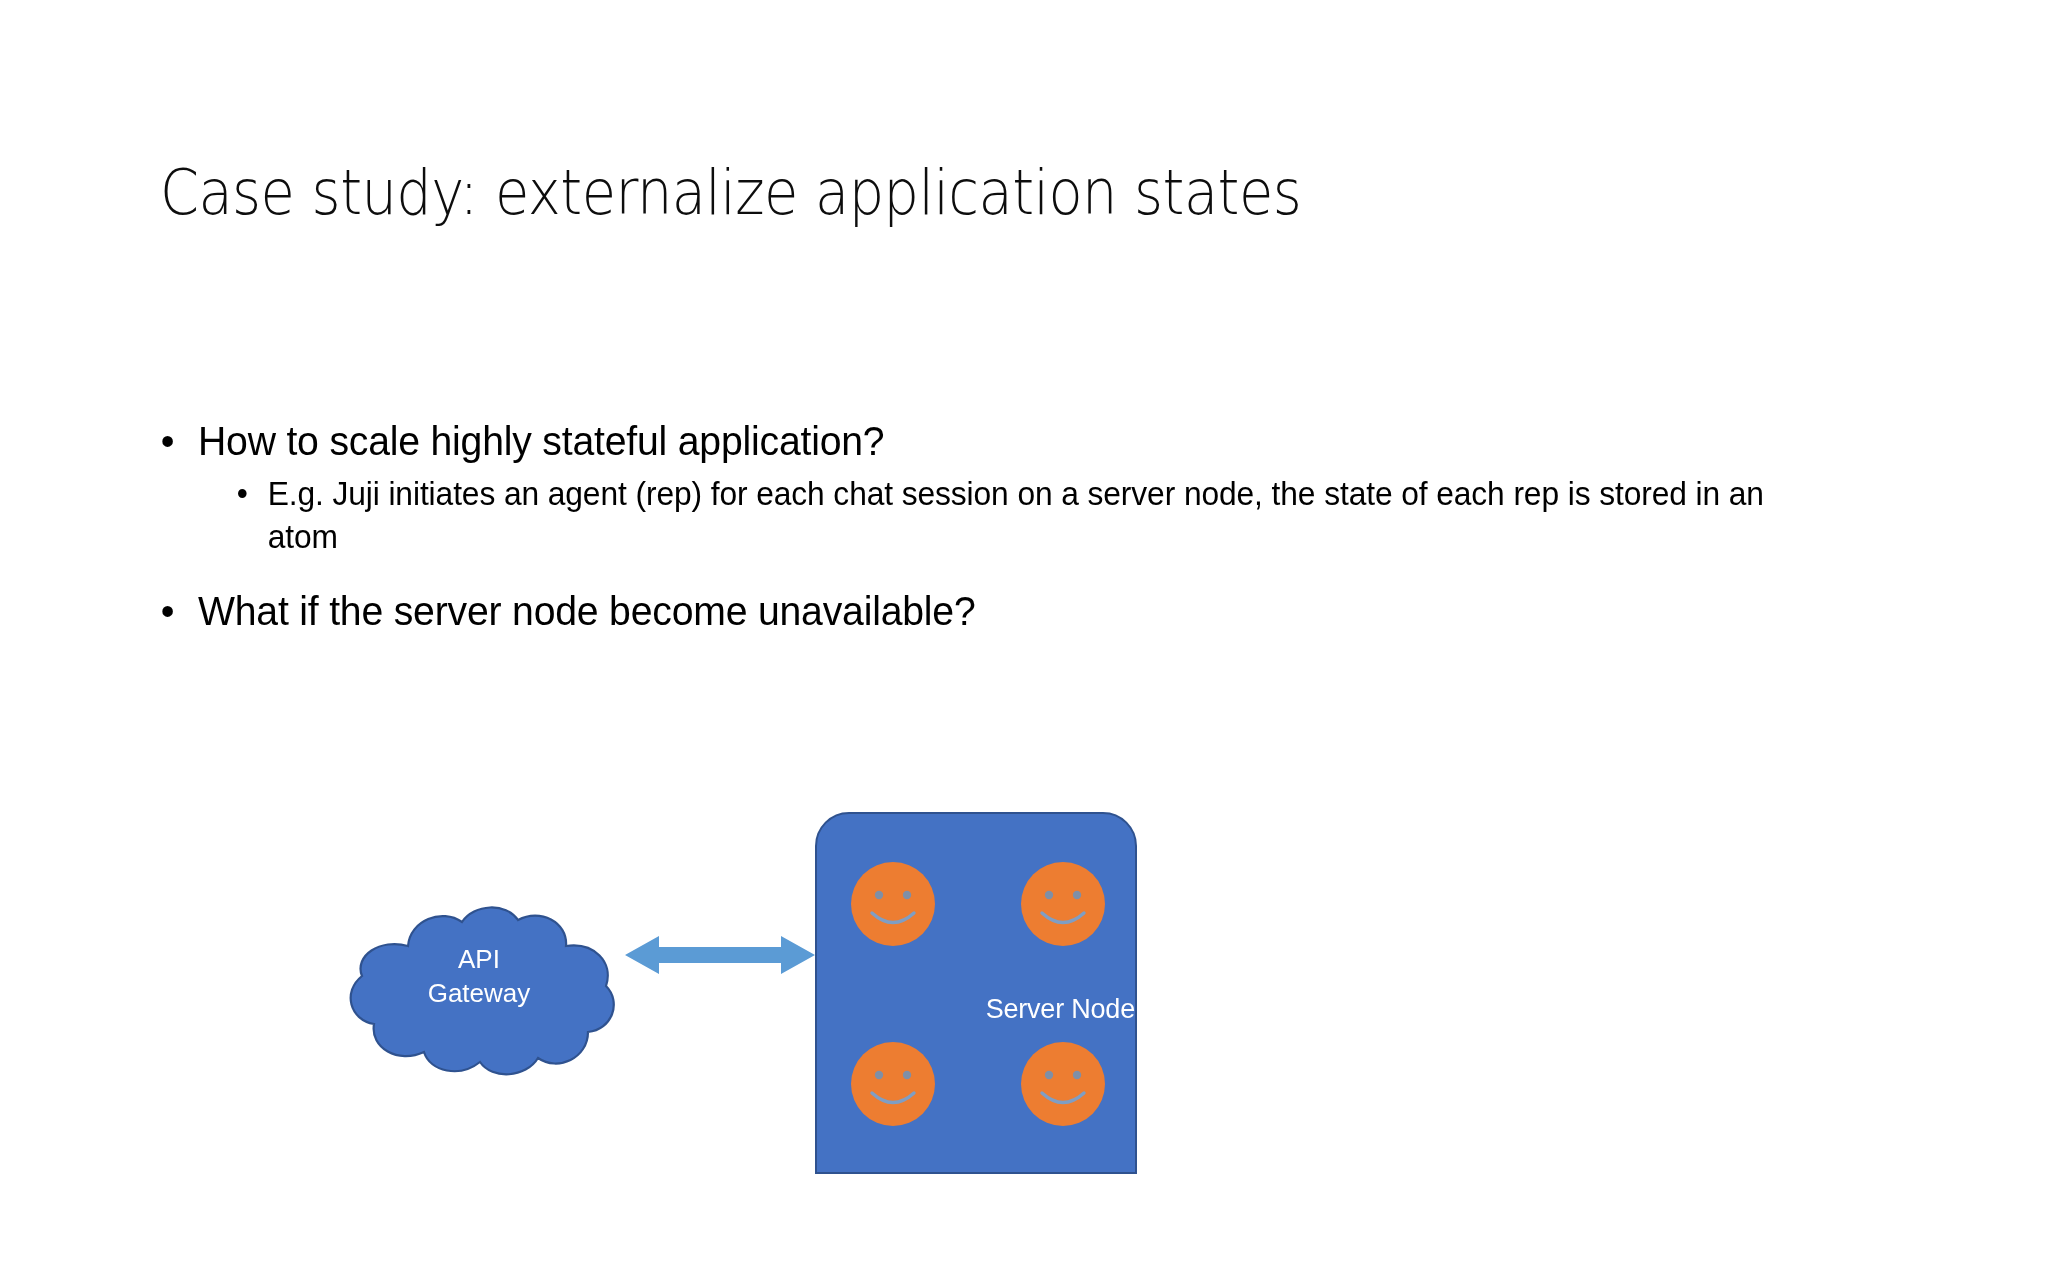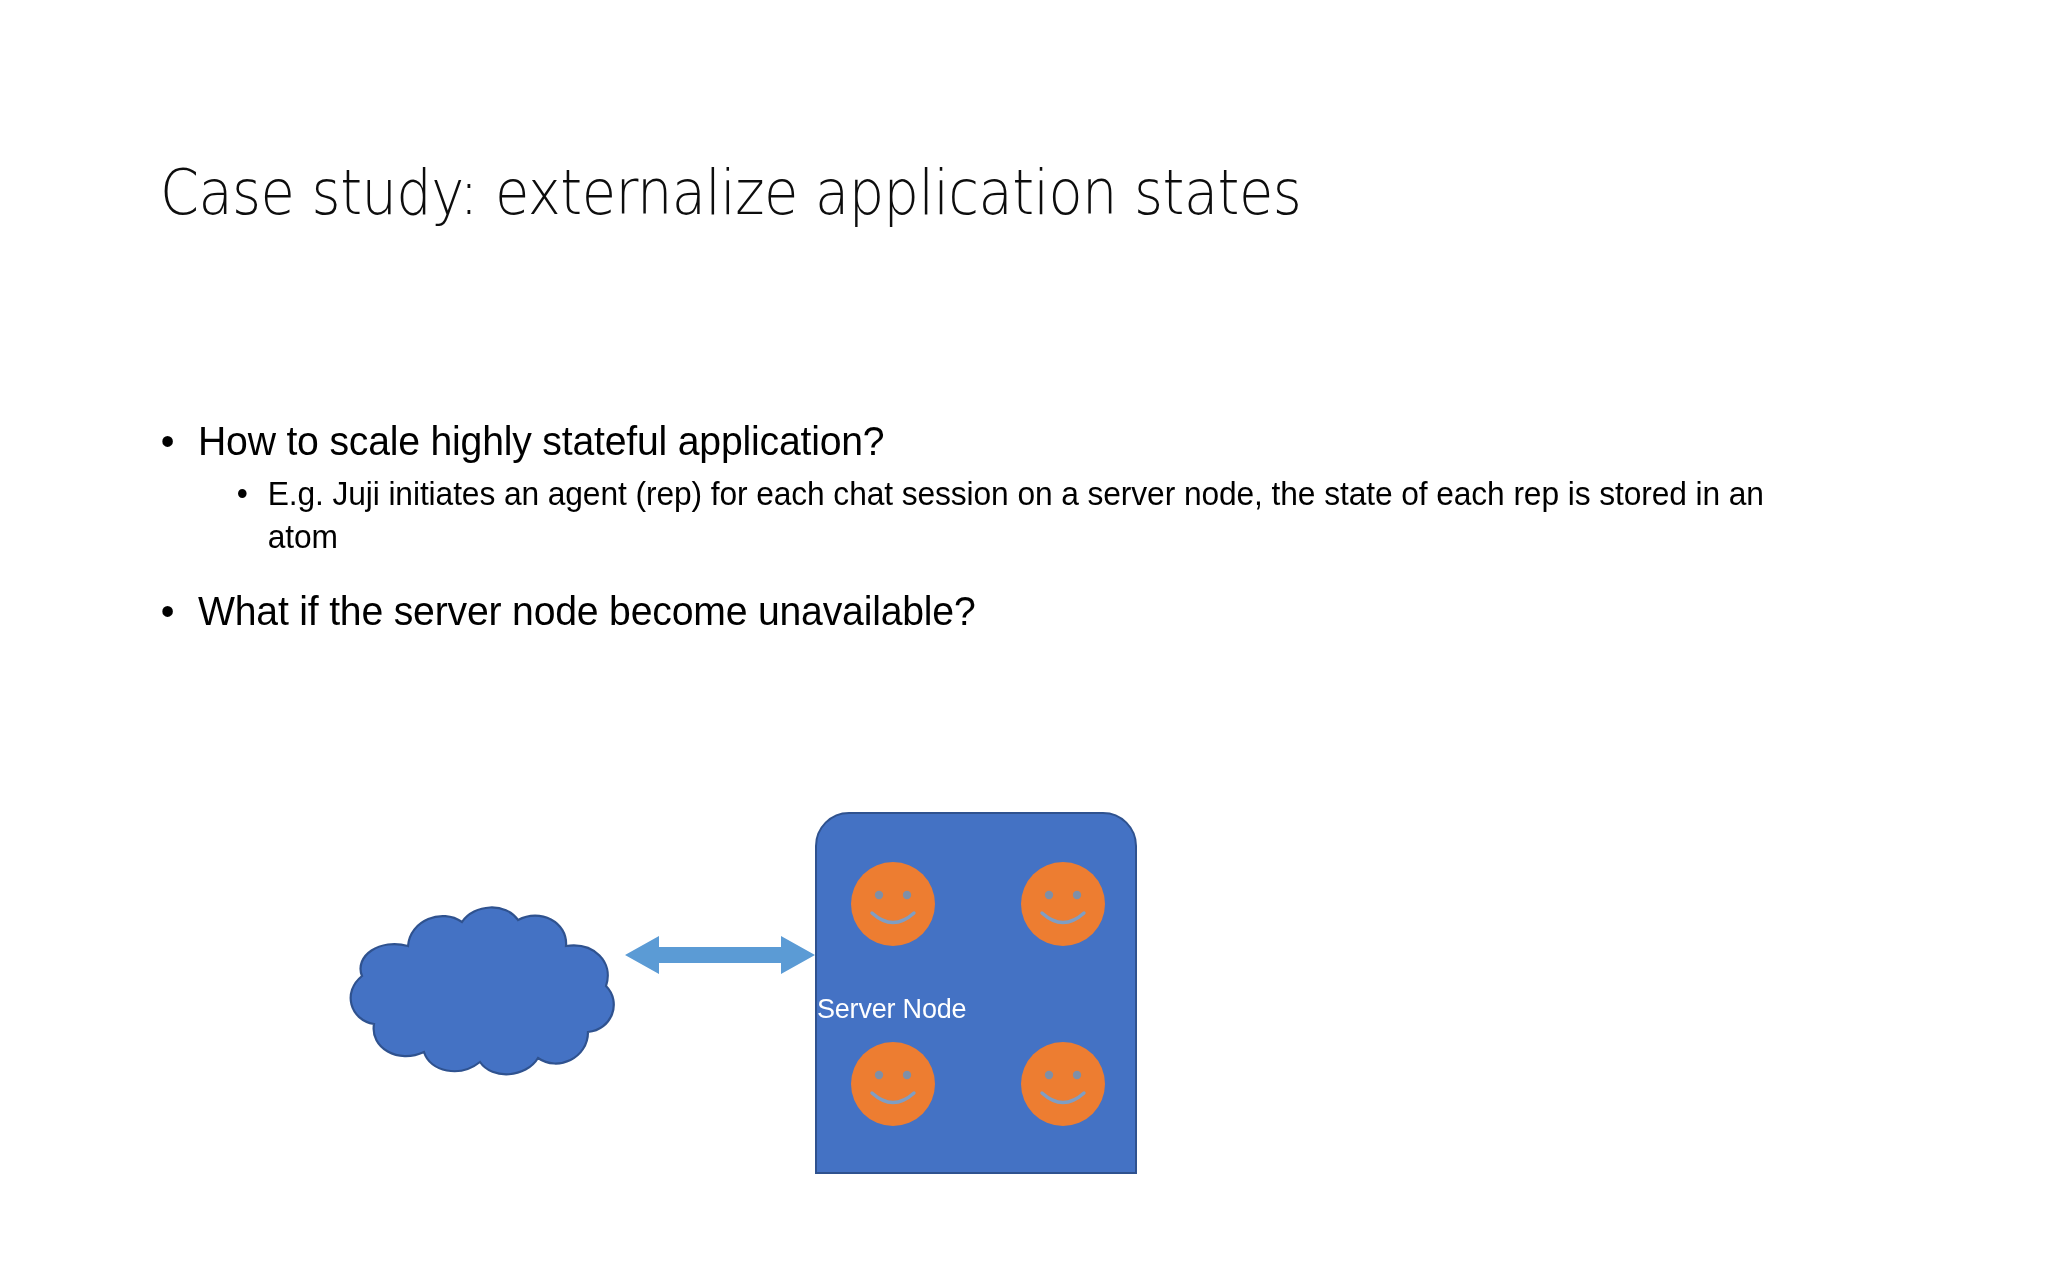--- a/index.html
+++ b/index.html
@@ -141,21 +141,21 @@
     background: #4472C4;
     border: 2px solid #2F528F;
     border-radius: 34px 34px 0 0;
     box-sizing: border-box;
   }
   #server-label {
     position: absolute;
     left: 0;
     top: 180px;
     width: 100%;
-    text-align: left;
+    text-align: right;
     color: #ffffff;
     font-size: 27px;
     letter-spacing: -0.2px;
   }
   .smiley {
     position: absolute;
     width: 86px;
     height: 86px;
   }
   .smiley svg { display: block; width: 100%; height: 100%; }
@@ -205,20 +205,24 @@
                  C 256 48, 276 68, 268 92
                  C 284 108, 274 136, 250 138
                  C 250 164, 220 178, 200 164
                  C 188 184, 154 186, 142 168
                  C 122 184, 92 178, 86 158
                  C 60 170, 32 154, 36 130
                  C 12 126, 4 98, 24 82
                  C 16 62, 42 44, 70 52 Z" fill="#4472C4" stroke="#2F528F" stroke-width="2.2"></path>
       </svg>
     </div>
+    <div id="cloud-label">
+      <div>API</div>
+      <div>Gateway</div>
+    </div>
 
     <svg id="link-arrow" style="left:625px; top:130px; width:190px; height:46px; position:absolute;" viewBox="0 0 190 46" xmlns="http://www.w3.org/2000/svg">
       <path d="M0 23 L34 4 L34 15 L156 15 L156 4 L190 23 L156 42 L156 31 L34 31 L34 42 Z" fill="#5B9BD5"></path>
     </svg>
 
     <div id="server-node">
 
       <div class="smiley sm-tl">
         <svg viewBox="0 0 86 86" xmlns="http://www.w3.org/2000/svg">
           <circle cx="43" cy="43" r="42" fill="#ED7D31"></circle>

